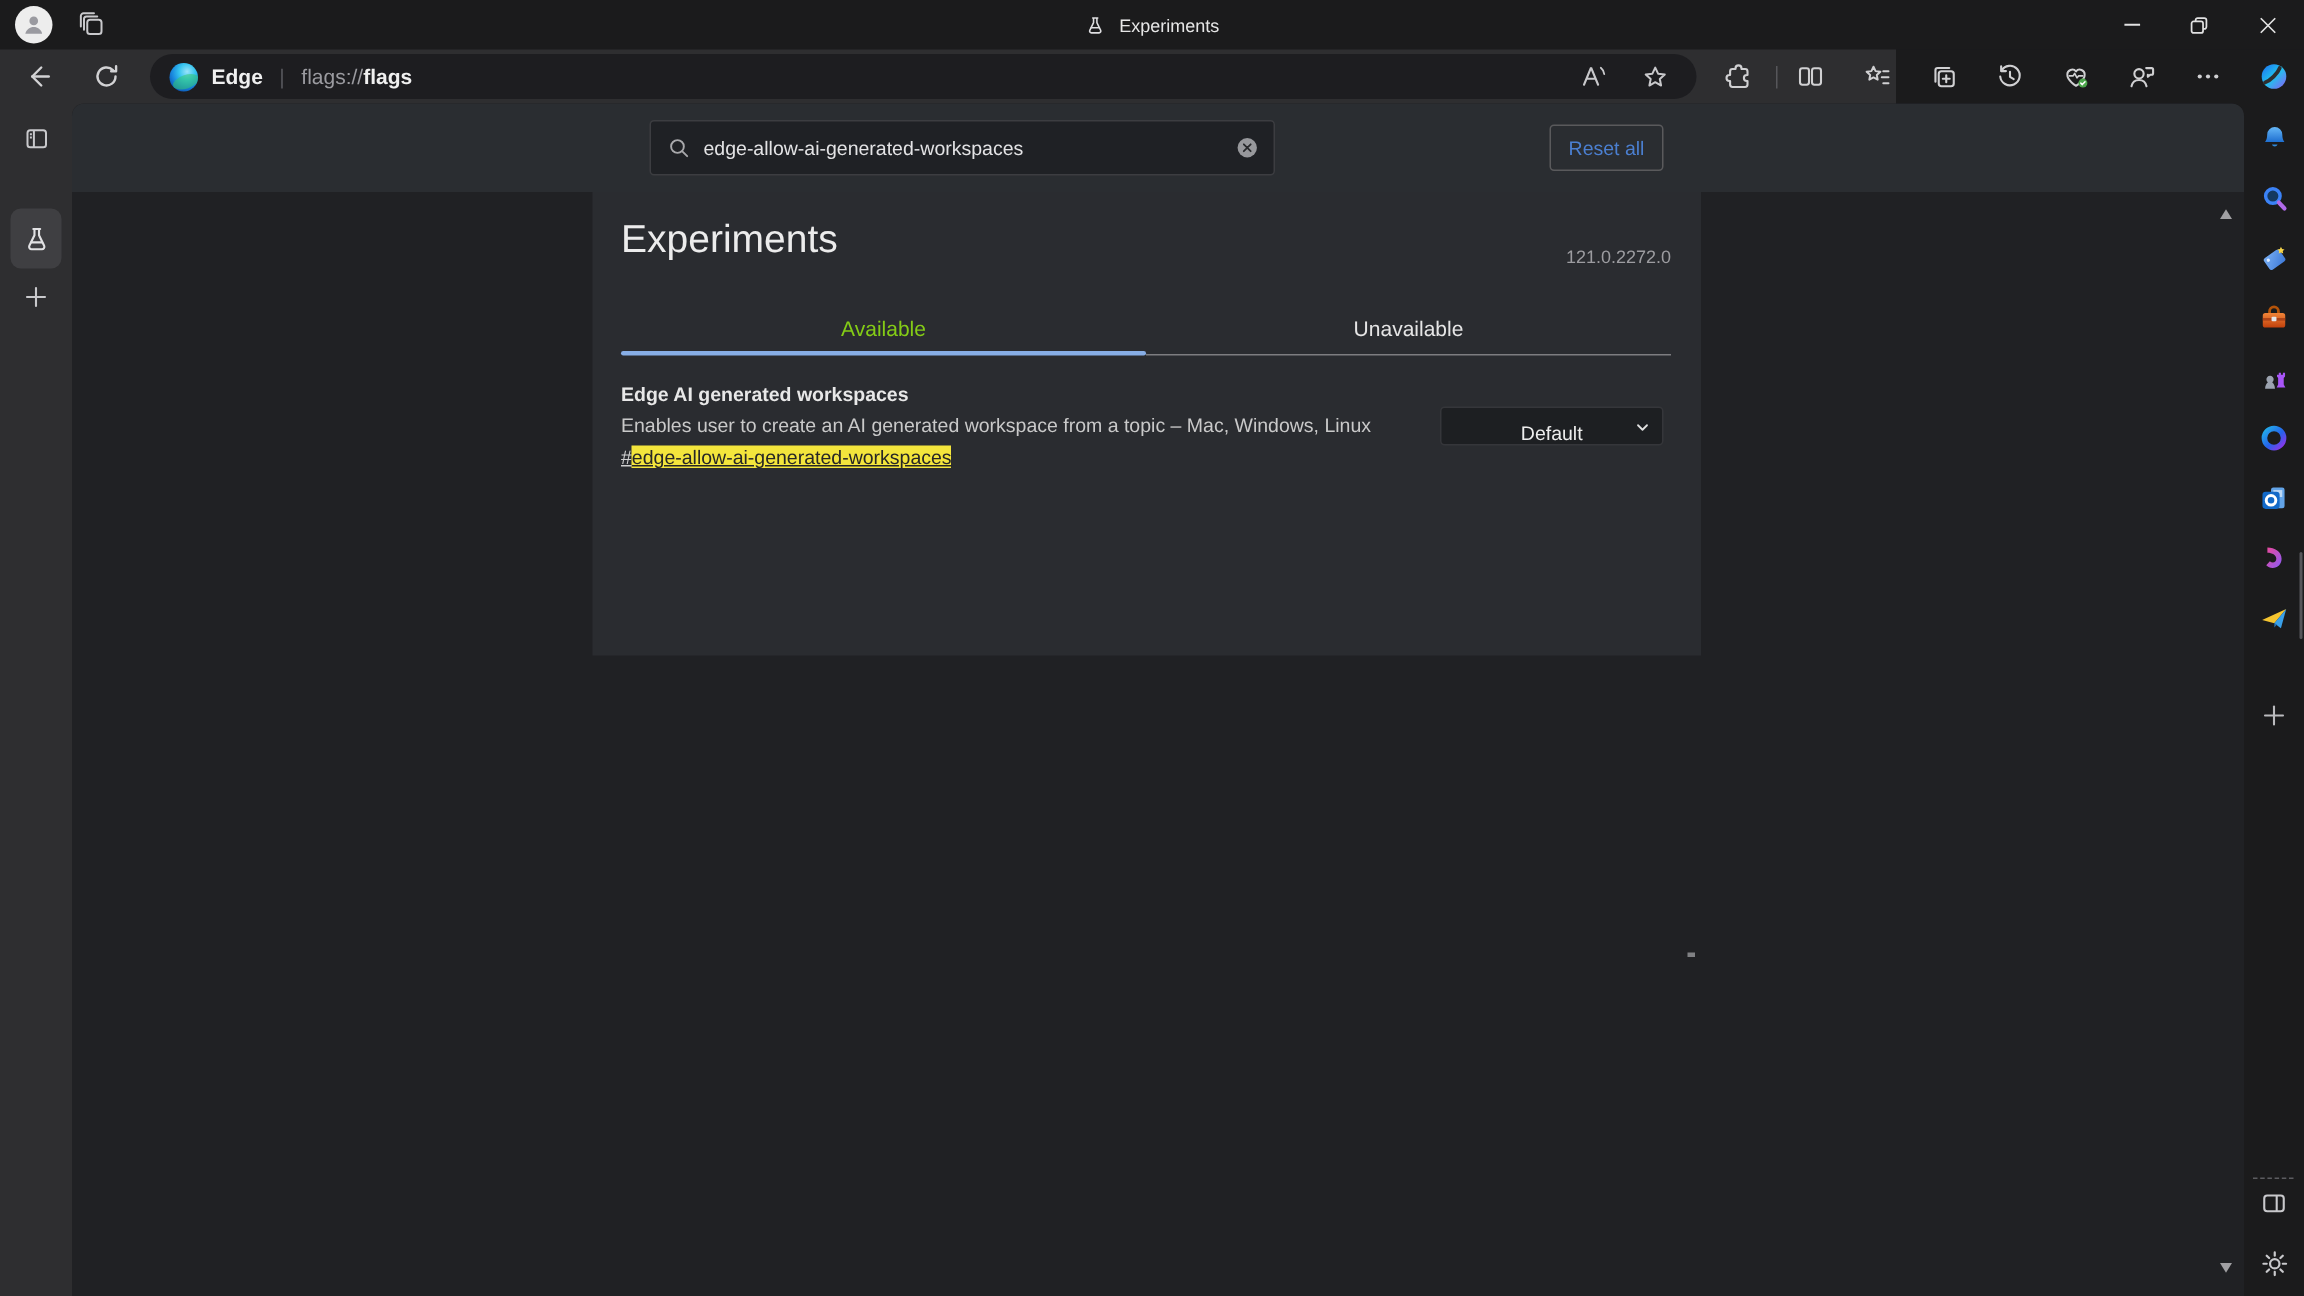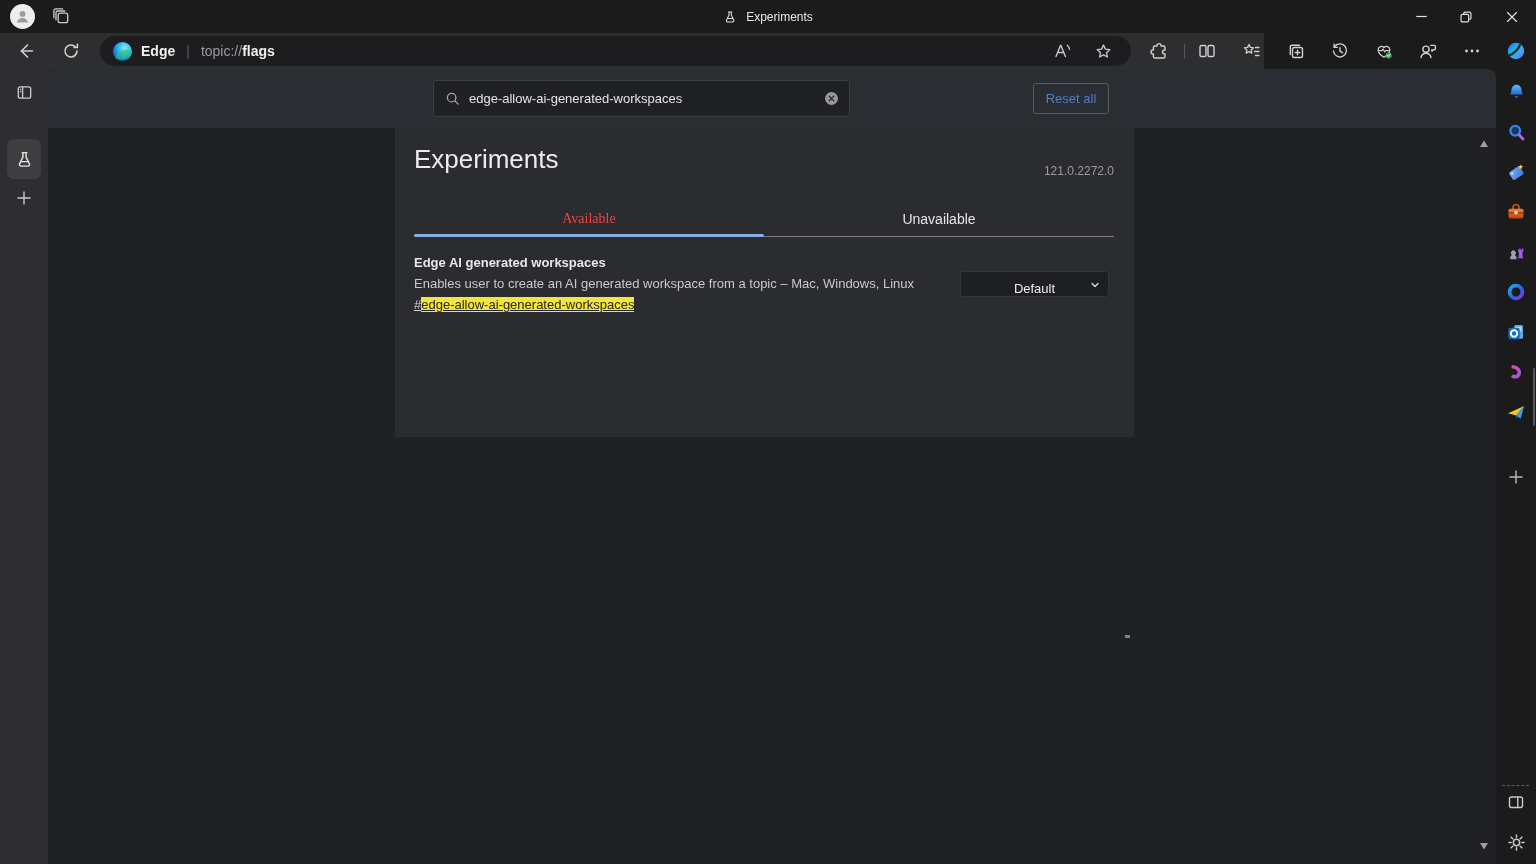--- a/index.html
+++ b/index.html
@@ -49,21 +49,21 @@
   .search-input { flex:1; margin-left:8px; background:transparent; border:none; outline:none; color:#e3e3e5; font-size:13px; font-family:"Liberation Sans", sans-serif; }
   .clear-btn { width:18px; height:18px; margin-right:9px; border:none; background:transparent; padding:0; display:flex; align-items:center; justify-content:center; cursor:pointer; }
   .reset-btn { position:absolute; left:985px; top:14px; width:76px; height:31px; background:transparent; border:1px solid #5a5a5c; border-radius:3px; color:#4b7fd0; font-size:13px; font-family:"Liberation Sans", sans-serif; cursor:pointer; }
   .scroll-arrow { position:absolute; left:1430px; width:12px; height:12px; }
   .sa-up { top:67px; } .sa-down { top:769px; }
 
   .card { position:absolute; left:347px; top:59px; width:739px; height:309px; background:#2a2c30; }
   .card h1 { position:absolute; left:19px; top:16px; font-size:26px; font-weight:400; color:#ececec; }
   .version { position:absolute; right:20px; top:36px; font-size:12px; color:#9c9ca0; }
   .tab { position:absolute; top:76px; width:350px; height:30px; line-height:30px; text-align:center; font-size:14px; cursor:pointer; }
-  .tab-avail { left:19px; color:#ef4444;font-family:Liberation Serif, serif; }
+  .tab-avail { left:19px; color:#84cc16; }
   .tab-unavail { left:369px; color:#e5e5e5; }
   .u-blue { position:absolute; left:19px; top:106px; width:350px; height:3px; background:#87aee6; border-radius:2px; }
   .u-gray { position:absolute; left:369px; top:108px; width:350px; height:1px; background:#7d7d80; }
 
   .flag-name { position:absolute; left:19px; top:127px; font-size:13px; font-weight:700; color:#e8e8e8; }
   .flag-desc { position:absolute; left:19px; top:148px; font-size:13px; color:#c9c9c9; }
   .flag-link { position:absolute; left:19px; top:169px; font-size:13px; cursor:pointer; text-decoration:none; }
   .flag-link .hash { color:#cfcfcf; text-decoration:underline; }
   .flag-link .hl { background:#f3e53c; color:#262626; text-decoration:underline; }
   .dropdown { position:absolute; left:565px; top:143px; width:149px; height:26px; background:#1d1f22; border:1px solid #35363a; border-radius:3px; display:flex; align-items:flex-end; justify-content:center; cursor:pointer; }
@@ -129,21 +129,21 @@
       <svg width="20" height="20" viewBox="0 0 20 20" fill="none" stroke="#d2d2d4" stroke-width="1.6" stroke-linecap="round" stroke-linejoin="round">
           <path d="M16 10a6 6 0 1 1-1.7-4.2"></path>
           <path d="M16.4 3.2v3.3h-3.3"></path>
         </svg>
     </div>
 
     <div class="addr-pill">
       <span class="edge-logo"></span>
       <span class="addr-brand">Edge</span>
       <span class="addr-sep">|</span>
-      <span class="addr-url"><span>topic://</span><b>flags</b></span>
+      <span class="addr-url"><span>flags://</span><b>flags</b></span>
       <span class="ticon pill-icon" style="left:953px;">
         <svg width="20" height="20" viewBox="0 0 20 20" fill="none" stroke="#c8c8cb" stroke-width="1.4" stroke-linecap="round">
             <path d="M3 15.5 7.5 4.5h.4L12.4 15.5M4.8 11.5h5.8"></path>
             <path d="M14.2 4.2a6.5 6.5 0 0 1 2.3 4.2" stroke-width="1.2"></path>
           </svg>
       </span>
       <span class="ticon pill-icon" style="left:993px;">
         <svg width="19" height="19" viewBox="0 0 20 20" fill="none" stroke="#c8c8cb" stroke-width="1.4" stroke-linejoin="round">
             <path d="M10 3.2l2 4.3 4.7.5-3.5 3.2.9 4.6-4.1-2.3-4.1 2.3.9-4.6L3.3 8l4.7-.5z"></path>
           </svg>

